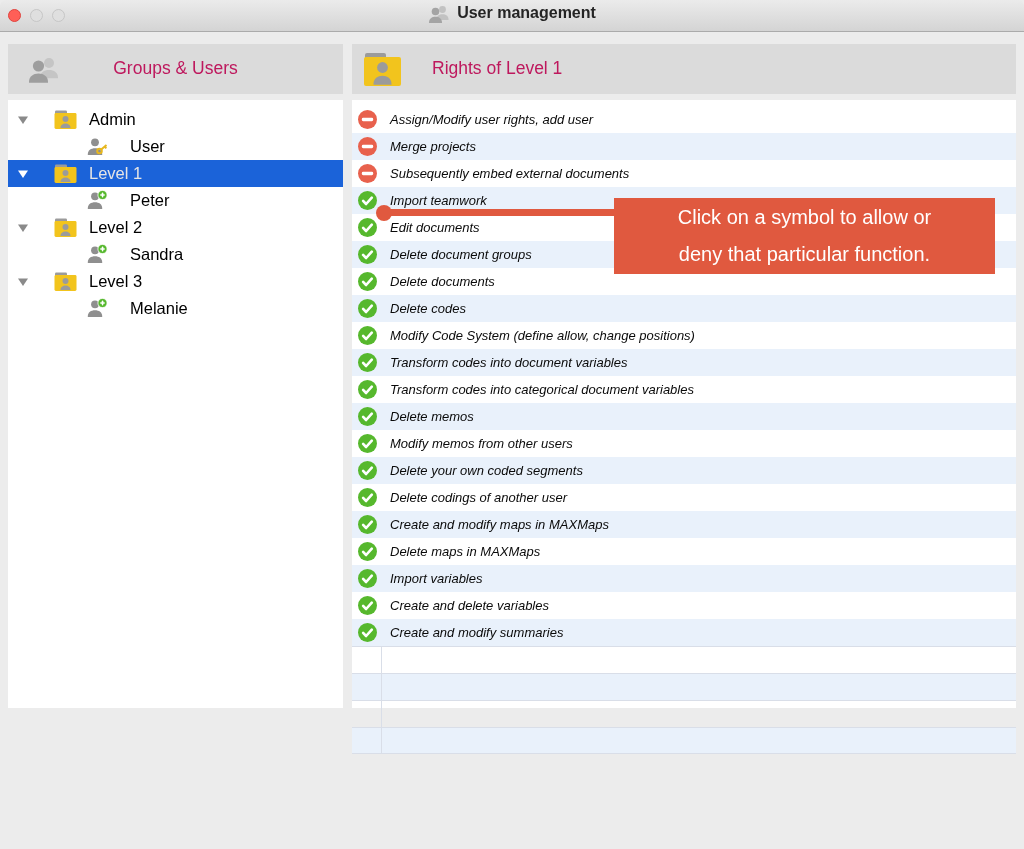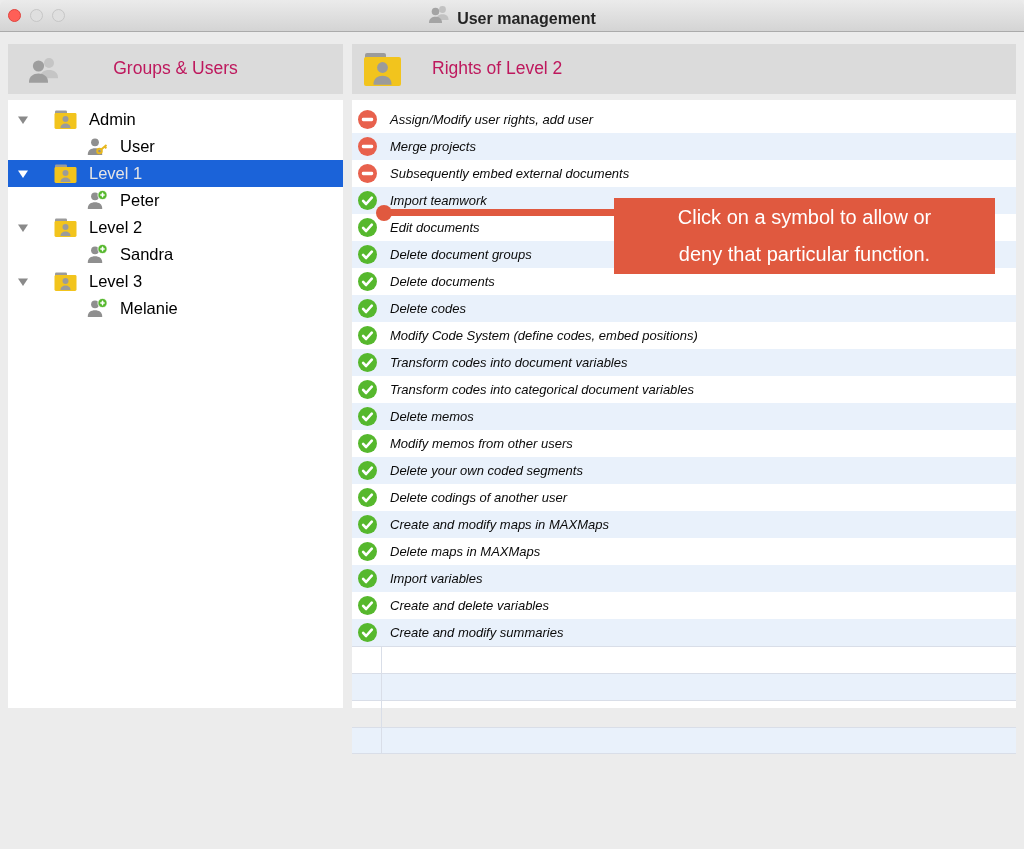--- a/index.html
+++ b/index.html
@@ -9,21 +9,21 @@
   .window { position:absolute; inset:0; background:#ececec; border-radius:6px 6px 0 0; overflow:hidden; }
 
   
   .titlebar { position:absolute; left:0; top:0; width:1024px; height:32px;
     background:linear-gradient(#ebebeb,#d4d4d4); border-bottom:1px solid #ababab;
     display:flex; align-items:center; justify-content:center; }
   .traffic { position:absolute; top:9px; width:13px; height:13px; border-radius:50%; }
   .t-close { left:8px;  background:#ff5f57; border:1px solid #e0443e; }
   .t-min   { left:30px; background:#dfdfdf; border:1px solid #c6c6c6; }
   .t-zoom  { left:52px; background:#dfdfdf; border:1px solid #c6c6c6; }
-  .title-group { display:flex; align-items:flex-end; gap:7px; }
+  .title-group { display:flex; align-items:flex-start; gap:7px; }
   .title-text { font-size:16px; font-weight:600; color:#242424; }
 
   
   .hdr { position:absolute; top:44px; height:50px; background:#dbdbdb; }
   .hdr-left  { left:8px;   width:335px; }
   .hdr-right { left:352px; width:664px; }
   .hdr-label { font-size:17.5px; color:#be185d; }
   .hdr-left .hdr-label { position:absolute; left:0; right:0; top:14px; text-align:center; }
   .hdr-left .hdr-icon { position:absolute; left:20px; top:11px; }
   .hdr-right .hdr-icon { position:absolute; left:11px; top:7px; }
@@ -34,21 +34,21 @@
   .panel-left  { left:8px;   width:335px; }
   .panel-right { left:352px; width:664px; }
 
   
   .tree { padding-top:6px; }
   .tree-row { height:27px; display:flex; align-items:center; font-size:16.5px; color:#000; cursor:default; }
   .tree-row.group .tri { margin-left:9px; width:12px; display:flex; }
   .tree-row.group .node-icon { margin-left:25px; display:flex; }
   .tree-row.group .lbl { margin-left:12px; font-weight:500; }
   .tree-row.user .node-icon { margin-left:78px; display:flex; }
-  .tree-row.user .lbl { margin-left:12px; }
+  .tree-row.user .lbl { margin-left:22px; }
   .tree-row.selected { background:#1b63d9; color:#e5e5e5; }
 
   
   .rights { padding-top:6px; }
   .right-row { height:27px; display:flex; align-items:center; }
   .right-row.stripe { background:#e9f1fb; }
   .right-row .icon-cell { width:30px; display:flex; justify-content:center; flex:0 0 30px; align-self:stretch; align-items:center; }
   .right-row .lbl { font-size:13px; color:#0a0a0a; padding-left:8px; white-space:nowrap;font-style:italic; }
   .right-row.empty { border-top:1px solid #d9dee8; }
   .right-row.empty:last-of-type { border-bottom:1px solid #d9dee8; }
@@ -100,21 +100,21 @@
 
   <div class="hdr hdr-right">
     <span class="hdr-icon">
       <svg width="40" height="37" viewBox="0 0 40 37">
         <rect x="2" y="2" width="21" height="9" rx="2" fill="#9b9b9b"></rect>
         <rect x="1" y="6" width="37" height="29" rx="2" fill="#f2c41d"></rect>
         <circle cx="19.5" cy="16.5" r="5.4" fill="#9b9b9b"></circle>
         <path d="M10.5 33c0-5.4 4.2-8.2 9-8.2s9 2.8 9 8.2v.8h-18z" fill="#9b9b9b"></path>
       </svg>
     </span>
-    <span class="hdr-label">Rights of Level 2</span>
+    <span class="hdr-label">Rights of Level 1</span>
   </div>
 
   <div class="panel panel-left">
     <div class="tree">
         <div class="tree-row group">
           <span class="tri">
             <svg width="12" height="10" viewBox="0 0 12 10">
               <path d="M1 1.5h10L6 9z" fill="#8a8a8a"></path>
             </svg>
           </span>
@@ -303,21 +303,21 @@
           </span>
           <span class="lbl">Delete codes</span>
         </div>
         <div class="right-row">
           <span class="icon-cell">
             <svg width="19" height="19" viewBox="0 0 19 19">
               <circle cx="9.5" cy="9.5" r="9.5" fill="#56b82d"></circle>
               <path d="M5.1 9.9l3 3.1 5.7-6.4" stroke="#fff" stroke-width="2.6" fill="none" stroke-linecap="round" stroke-linejoin="round"></path>
             </svg>
           </span>
-          <span class="lbl">Modify Code System (define codes, embed positions)</span>
+          <span class="lbl">Modify Code System (define allow, change positions)</span>
         </div>
         <div class="right-row stripe">
           <span class="icon-cell">
             <svg width="19" height="19" viewBox="0 0 19 19">
               <circle cx="9.5" cy="9.5" r="9.5" fill="#56b82d"></circle>
               <path d="M5.1 9.9l3 3.1 5.7-6.4" stroke="#fff" stroke-width="2.6" fill="none" stroke-linecap="round" stroke-linejoin="round"></path>
             </svg>
           </span>
           <span class="lbl">Transform codes into document variables</span>
         </div>

